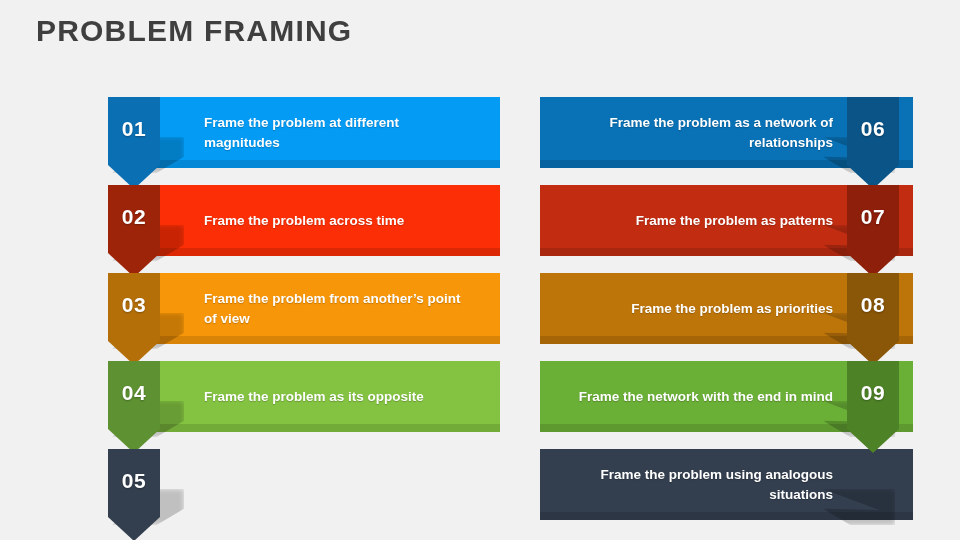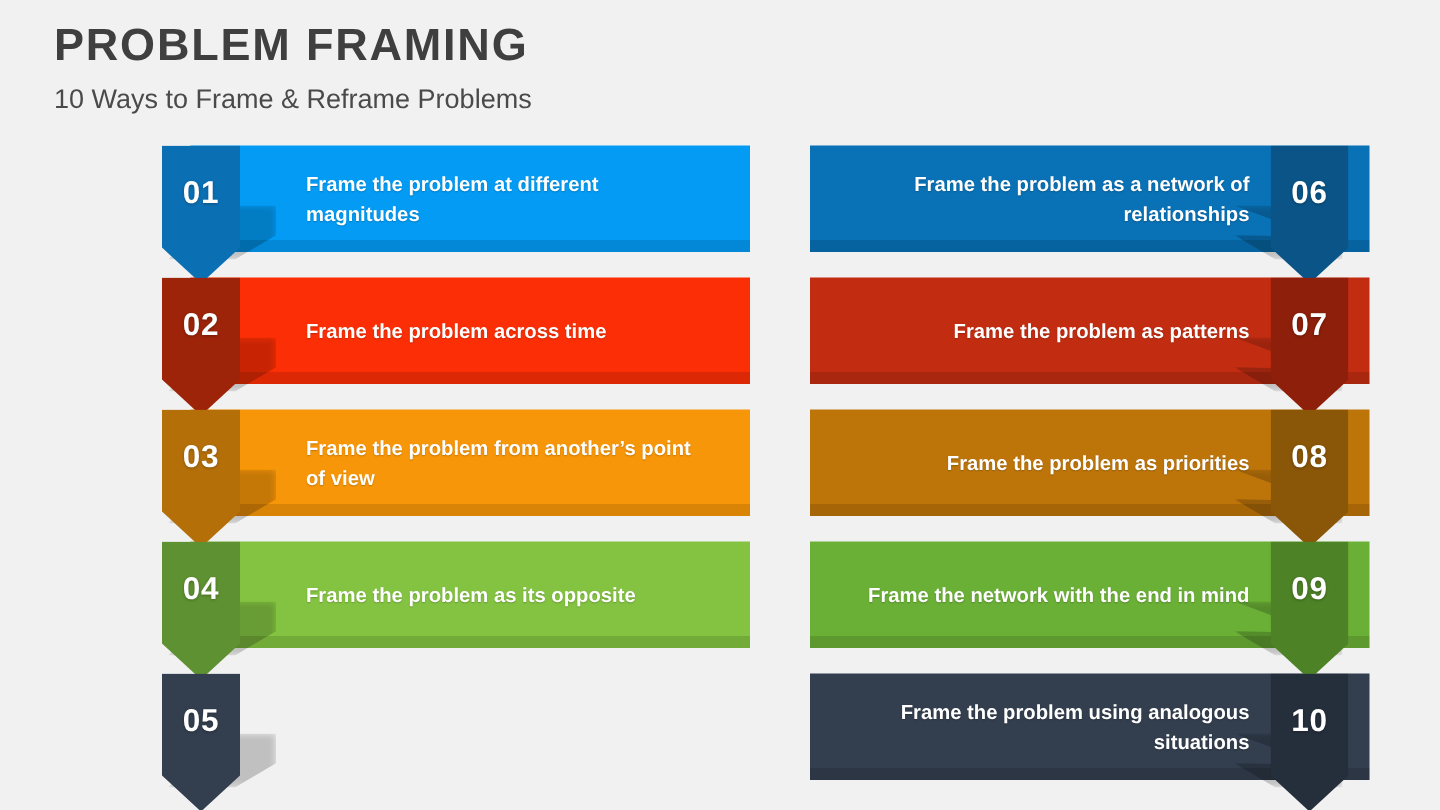--- a/index.html
+++ b/index.html
@@ -95,21 +95,20 @@
   .label-left{margin-left:77px;width:260px;text-align:left;}
   .label-right{margin-right:80px;width:258px;text-align:right;}
 </style>
 </head>
 <body style="background: rgb(241, 241, 241);">
 
 <div id="slide" style="background: rgb(241, 241, 241);">
 
   <div id="header">
     <h1 id="title" style="color: rgb(63, 63, 63);">PROBLEM FRAMING</h1>
-    <p id="subtitle" style="color: rgb(74, 74, 74);">10 Ways to Frame &amp; Reframe Problems</p>
   </div>
 
   <div class="col col-left">
       <div class="row">
         <div class="bar bar-left" style="background: rgb(3, 155, 244);">
           <div class="label label-left">Frame the problem at different magnitudes</div>
         </div>
         <div class="badge-shadow badge-shadow-left"></div>
         <div class="badge badge-left" style="background: rgb(11, 111, 180);">
           <span class="badge-num">01</span>
@@ -184,19 +183,16 @@
         <div class="badge-shadow badge-shadow-right"></div>
         <div class="badge badge-right" style="background: rgb(77, 130, 38);">
           <span class="badge-num">09</span>
         </div>
       </div>
       <div class="row">
         <div class="bar bar-right" style="background: rgb(51, 62, 78);">
           <div class="label label-right">Frame the problem using analogous situations</div>
         </div>
         <div class="badge-shadow badge-shadow-right"></div>
-        <div class="badge badge-right" style="background: rgb(37, 46, 59);">
-          <span class="badge-num">10</span>
-        </div>
       </div>
     </div>
 
 </div>
 
 </body></html>

